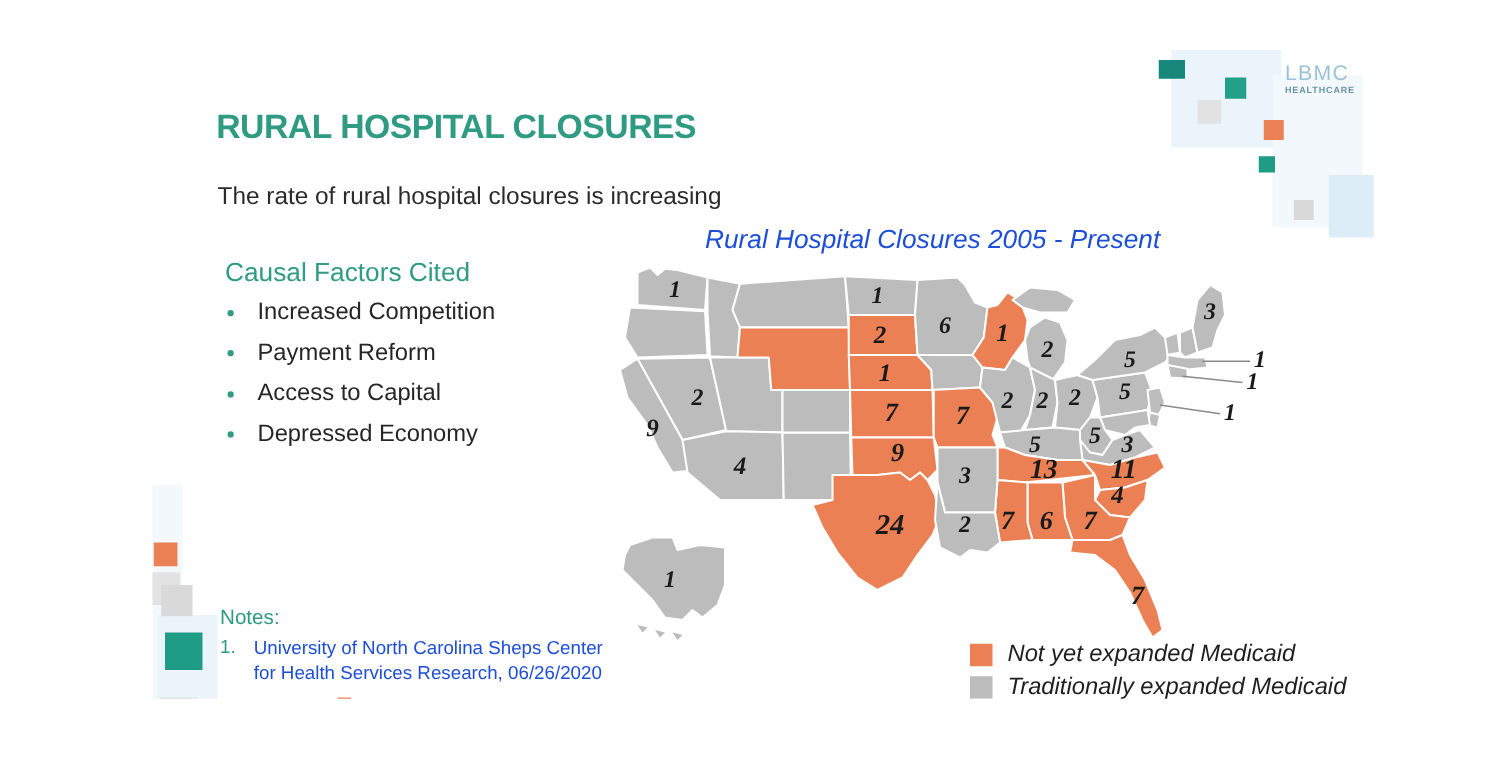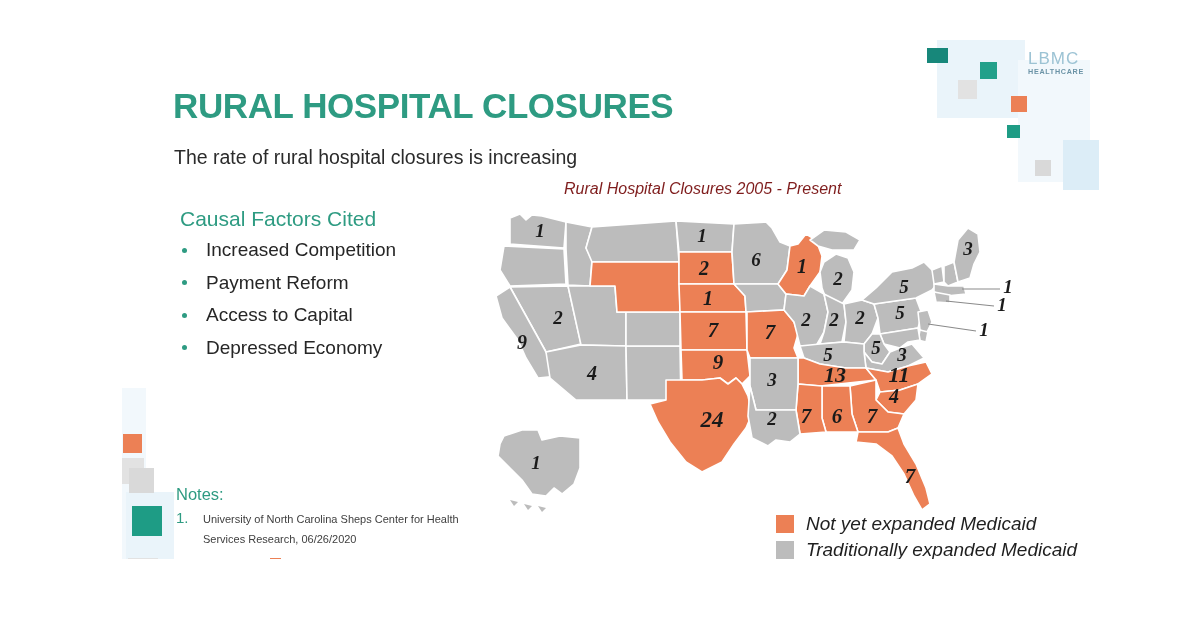--- a/index.html
+++ b/index.html
@@ -60,21 +60,21 @@
     color: #6B93A6;
     font-weight: 700;
     margin-top: 1px;
   }
 
   
   #title {
     position: absolute;
     left: 173px;
     top: 86px;
-    font-size: 35px;
+    font-size: 27px;
     font-weight: 700;
     color: #2E9B82;
     letter-spacing: -0.4px;
     white-space: nowrap;
   }
   #subtitle {
     position: absolute;
     left: 174px;
     top: 146px;
     font-size: 19.5px;
@@ -131,34 +131,34 @@
     position: absolute;
     left: 176px;
     top: 509px;
     font-size: 15px;
     color: #2E9B82;
   }
   #notes-text {
     position: absolute;
     left: 203px;
     top: 509px;
-    font-size: 11px;
-    color: #404040;
+    font-size: 15px;
+    color: #1d4ed8;
     line-height: 20px;
     width: 290px;
   }
 
   
   #map-title {
     position: absolute;
     left: 564px;
     top: 180px;
-    font-size: 16px;
+    font-size: 21px;
     font-style: italic;
-    color: #7f1d1d;
+    color: #1d4ed8;
     white-space: nowrap;
   }
   #map-svg {
     position: absolute;
     left: 480px;
     top: 200px;
   }
   .state-label {
     font-family: "Liberation Serif", serif;
     font-style: italic;

